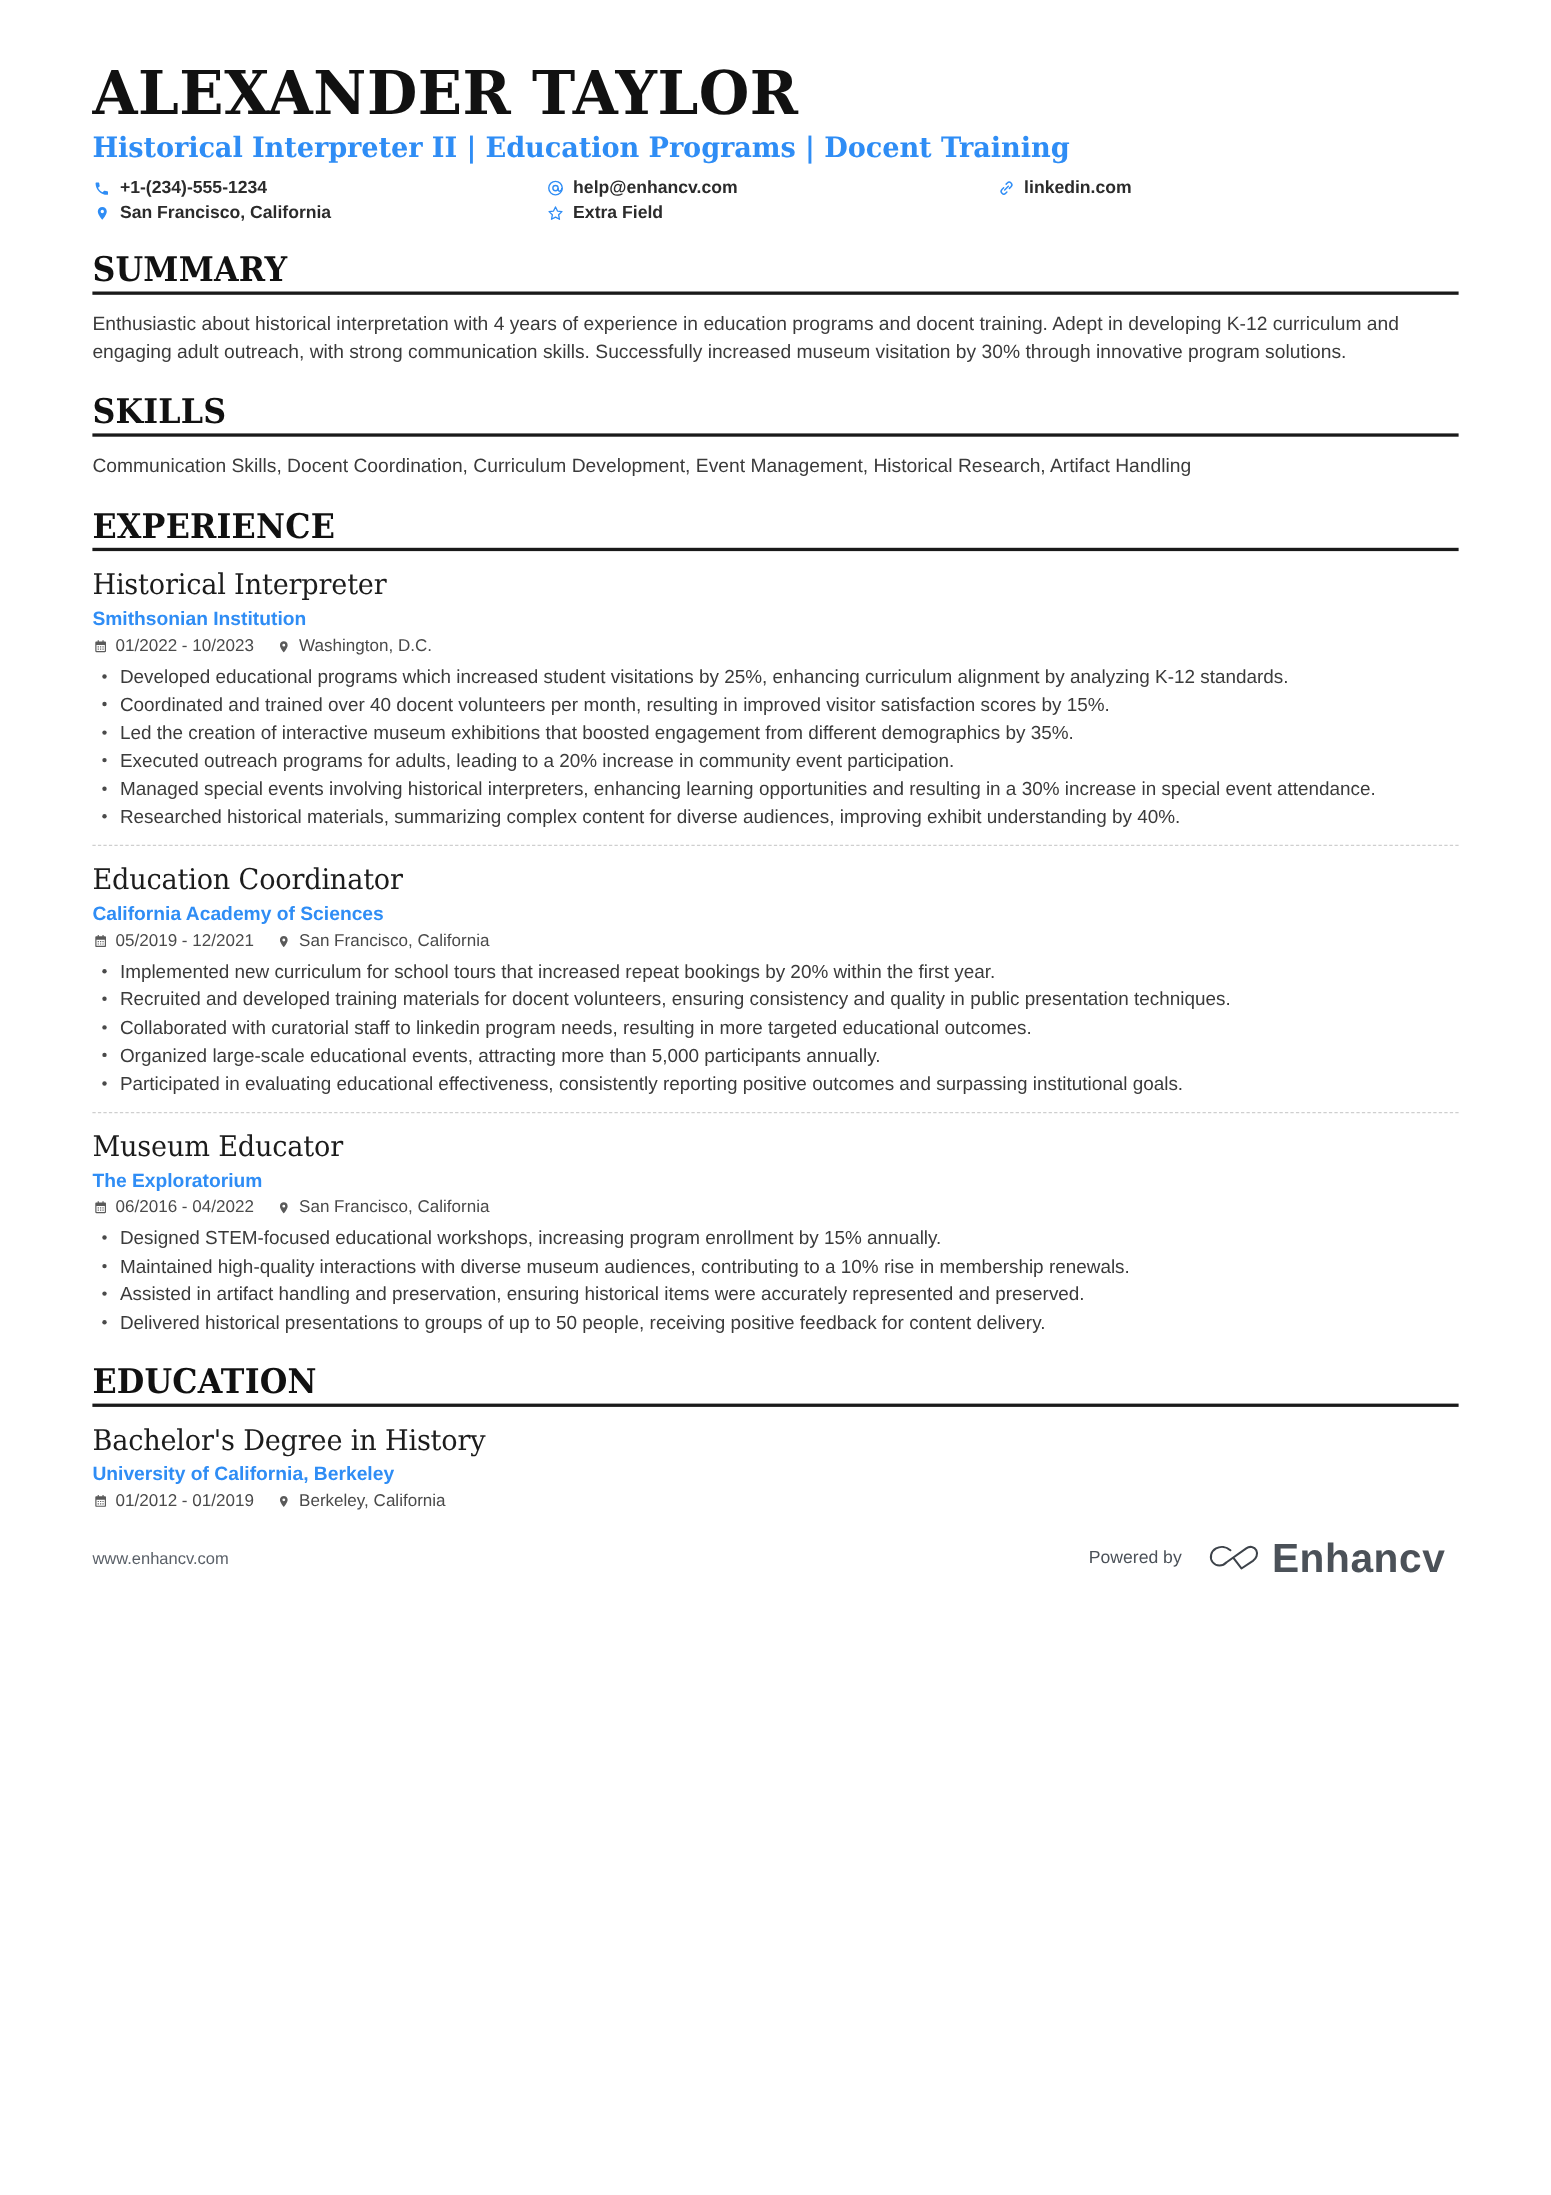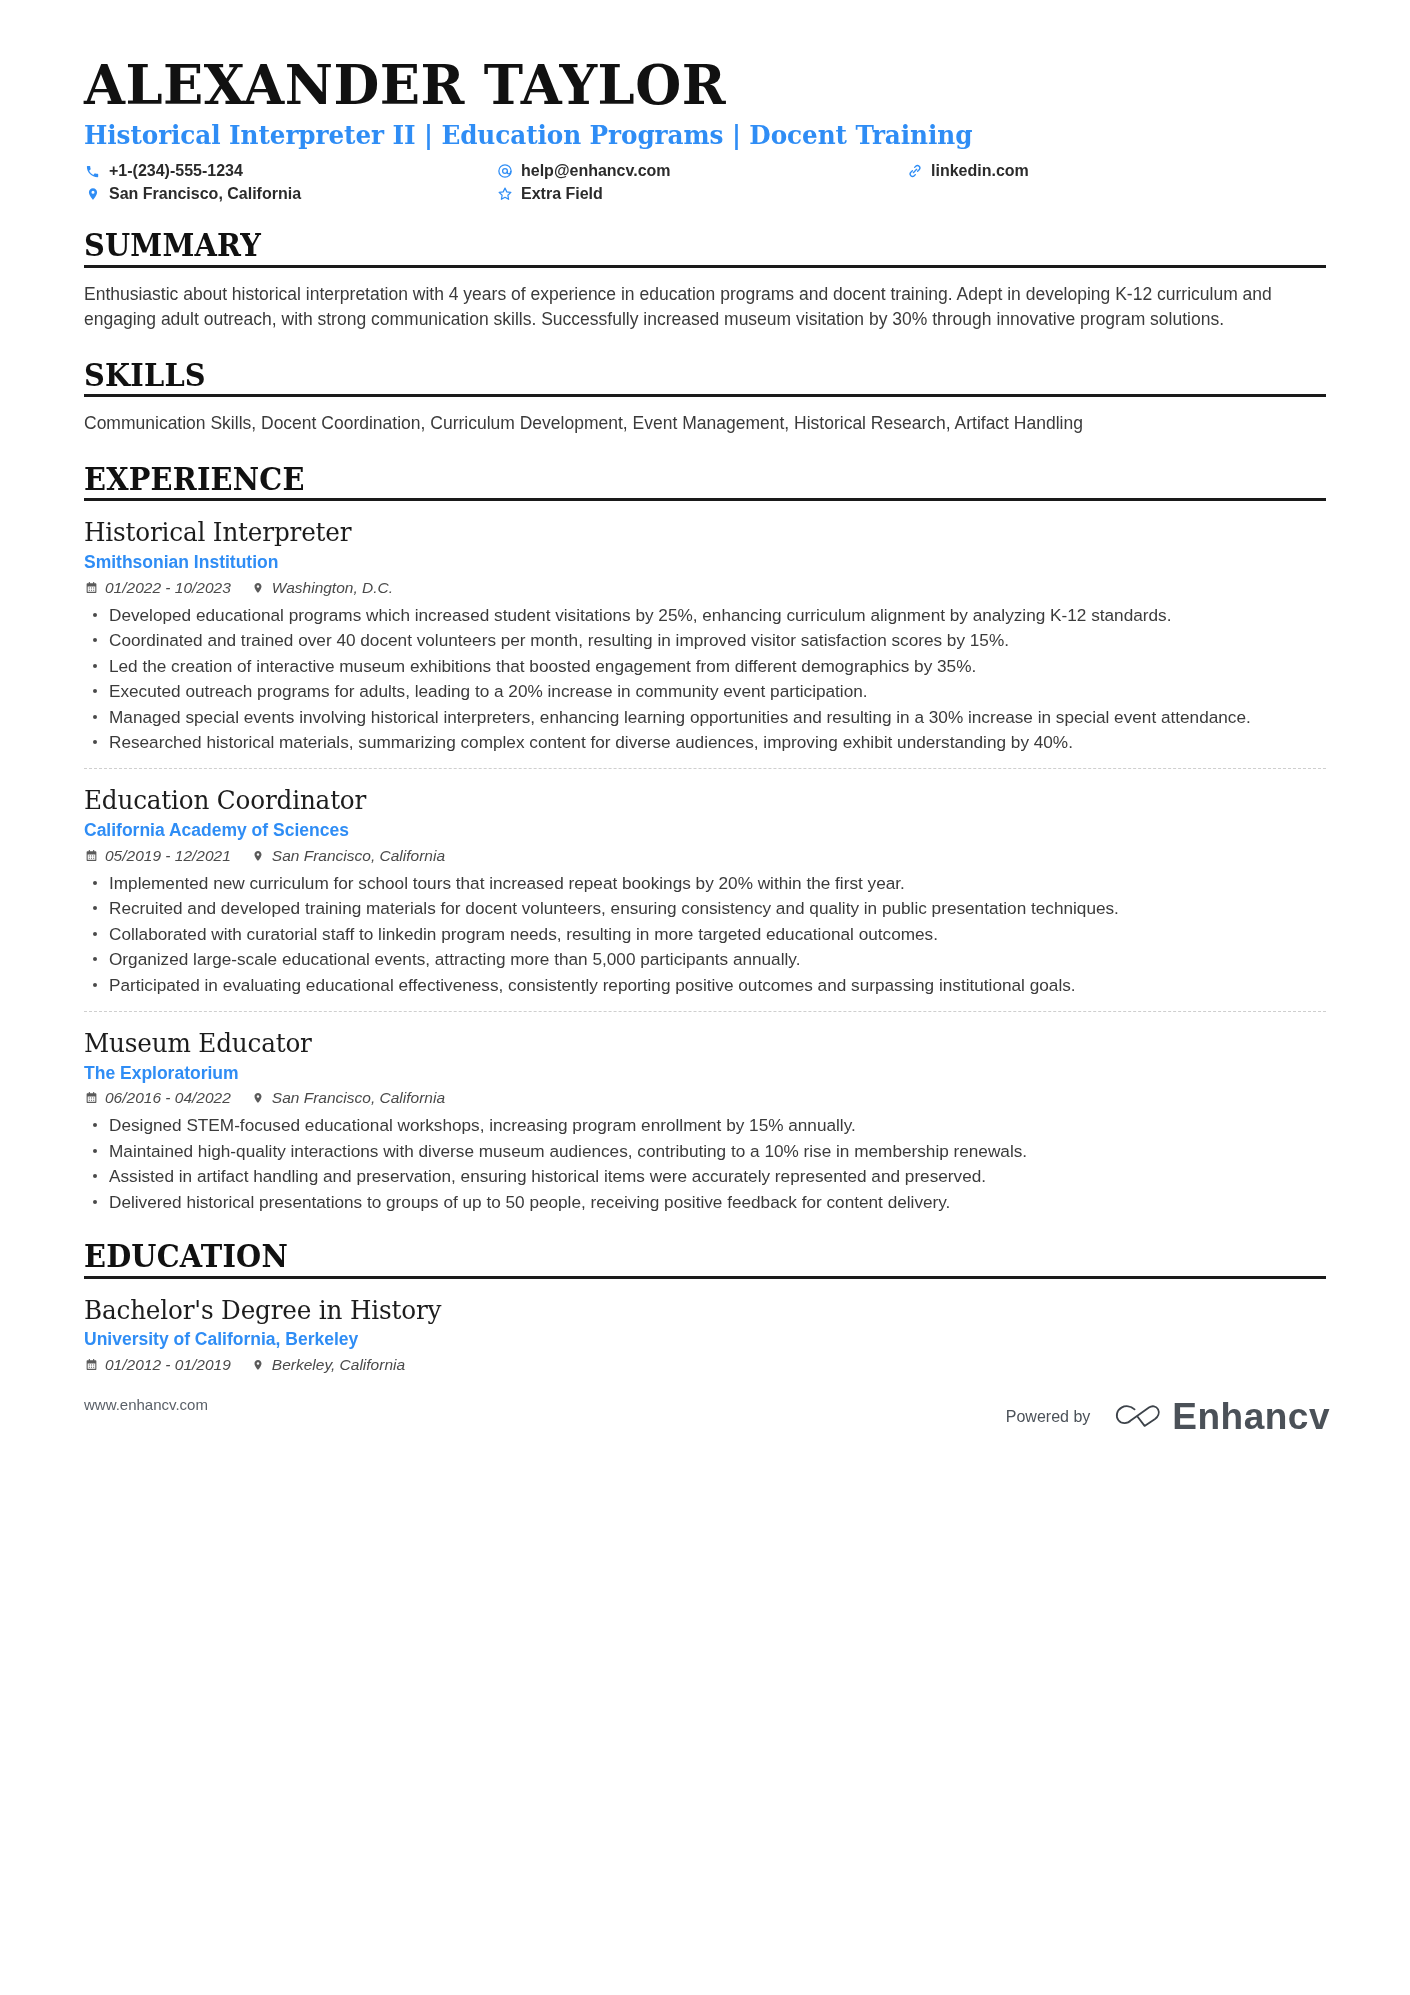--- a/index.html
+++ b/index.html
@@ -133,21 +133,20 @@
     line-height: 1.3;
   }
 
   .meta-row {
     display: flex;
     align-items: center;
     margin-top: 5px;
     margin-bottom: 6px;
     font-size: 15.5px;
     color: #4a4a4a;
-    font-style: italic;
   }
   .meta-item {
     display: flex;
     align-items: center;
     margin-right: 20px;
     white-space: nowrap;
   }
   .mi {
     display: inline-flex;
     align-items: center;
@@ -180,23 +179,24 @@
     width: 4px;
     height: 4px;
     border-radius: 50%;
     background: #4a4a4a;
   }
 
   
   .footer {
     position: absolute;
     left: 84px;
-    right: 80px;
+    right: 96px;
     bottom: 76px;
     display: flex;
+    align-items: center;
     justify-content: space-between;
   }
   .footer-url {
     font-size: 15px;
     color: #5a6068;
   }
   .footer-right {
     display: flex;
     align-items: center;
   }

